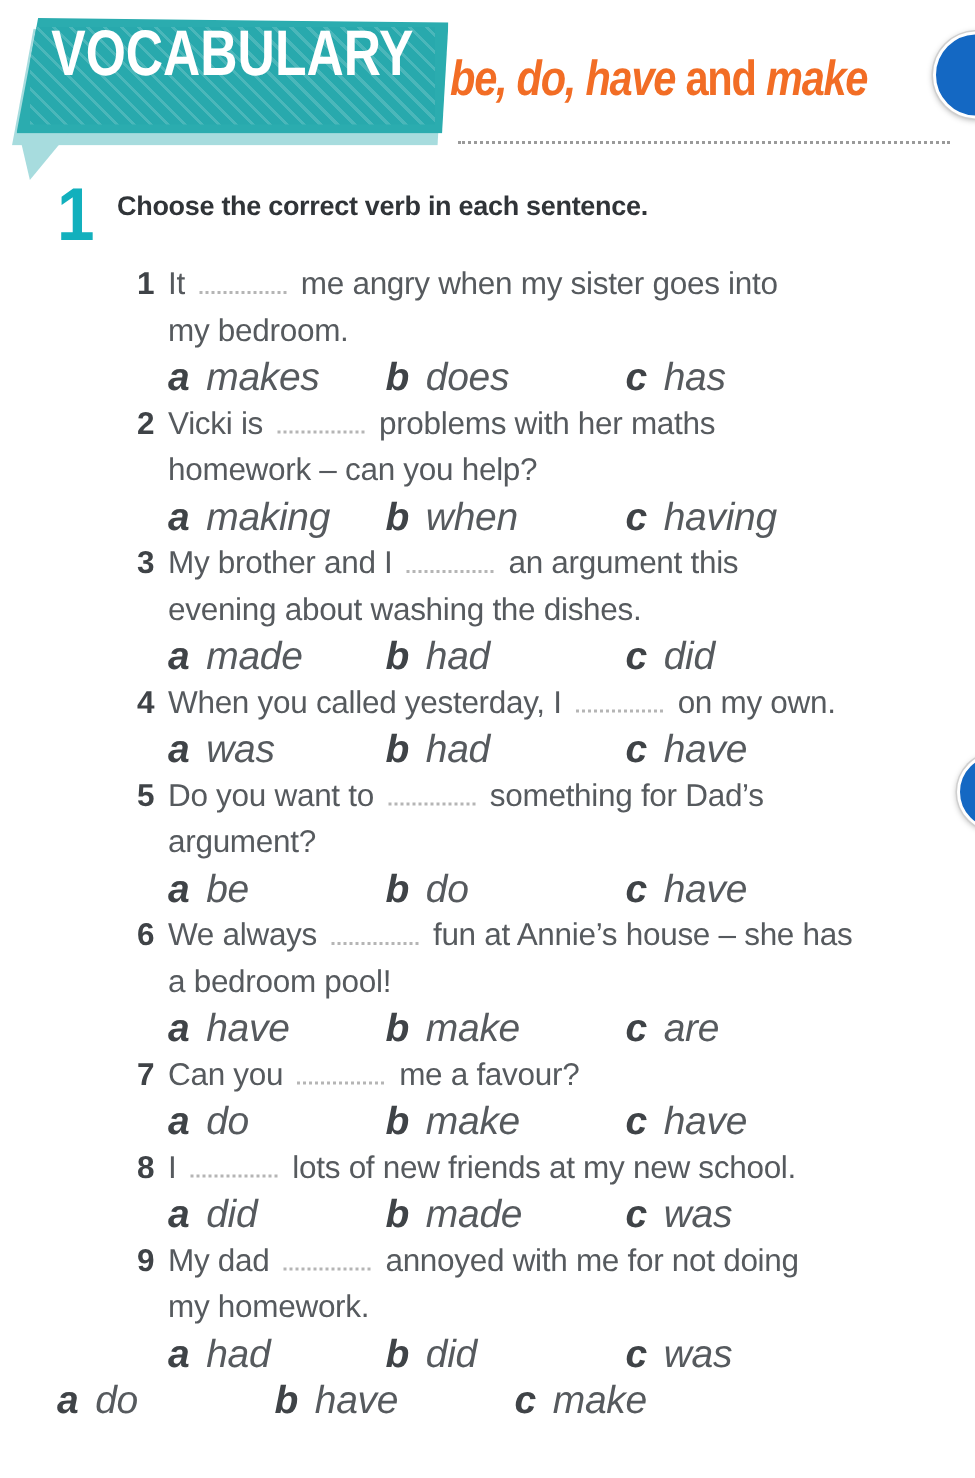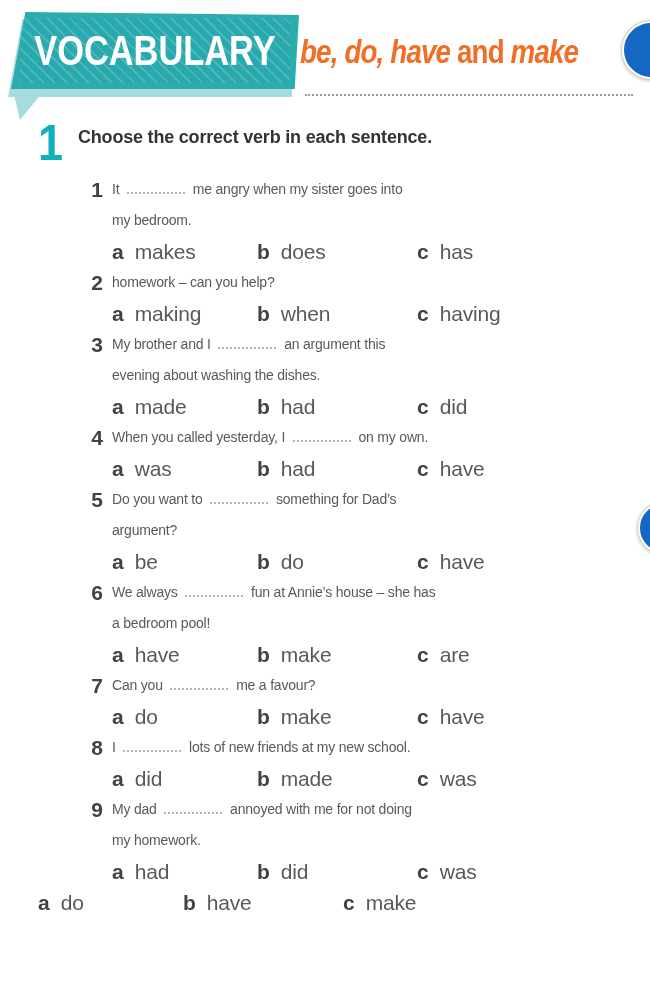--- a/index.html
+++ b/index.html
@@ -24,21 +24,21 @@
   }
   .banner-tail{
     position:absolute;left:4px;top:74px;width:36px;height:34px;
     background:var(--teal_light);
     clip-path:polygon(0 0,100% 0,22% 100%);
   }
   .banner{
     position:absolute;left:3px;top:0;width:288px;height:77px;
     background:var(--teal);
     clip-path:polygon(5% 0%,100% 4%,98.5% 100%,0% 100%);
-    display:flex;align-items:center;justify-content:center;
+    display:flex;align-items:flex-start;justify-content:center;
   }
   .banner-stripes{
     position:absolute;inset:6px 9px;
     background-color:var(--teal_panel);
     background-image:repeating-linear-gradient(45deg,
       rgba(255,255,255,0.16) 0px,rgba(255,255,255,0.16) 2px,
       transparent 2px,transparent 8px);
   }
   .banner-label{
     position:relative;color:#fff;font-weight:bold;font-size:43px;
@@ -79,29 +79,29 @@
   }
 
   .questions{margin-top:6px;}
   .q-row{display:flex;}
   .q-num{
     width:74px;padding-right:9px;text-align:right;
     font-weight:bold;font-size:21px;line-height:31px;color:var(--text_bold);
   }
   .q-body{width:532px;}
   .qline{
-    font-size:14px;line-height:31px;color:var(--text);
+    font-size:21px;line-height:31px;color:var(--text);
     letter-spacing:-0.2px;white-space:nowrap;
   }
   .blank{
     display:inline-block;width:58px;height:4px;
     border-bottom:2px dotted var(--blank);margin:0 4px;
   }
   .opts{position:relative;height:31px;}
-  .opt{position:absolute;top:0;font-size:21px;line-height:31px;white-space:nowrap;}
+  .opt{position:absolute;top:0;font-size:26px;line-height:31px;white-space:nowrap;font-style:italic;}
   .opt-0{left:0;}
   .opt-1{left:145px;}
   .opt-2{left:305px;}
   .opt-letter{font-weight:bold;color:var(--text_bold);margin-right:11px;}
   .opt-word{color:var(--text);letter-spacing:-0.2px;}
 </style>
 </head>
 <body>
 
 <div class="banner-wrap">
@@ -134,20 +134,21 @@
           <div class="opts">
             <span class="opt opt-0"><span class="opt-letter">a</span><span class="opt-word">makes</span></span>
             <span class="opt opt-1"><span class="opt-letter">b</span><span class="opt-word">does</span></span>
             <span class="opt opt-2"><span class="opt-letter">c</span><span class="opt-word">has</span></span>
           </div>
         </div>
       </div>
       <div class="q-row">
         <div class="q-num">2</div>
         <div class="q-body">
+          <div class="qline">Vicki is <span class="blank"></span> problems with her maths</div>
           <div class="qline">homework – can you help?</div>
           <div class="opts">
             <span class="opt opt-0"><span class="opt-letter">a</span><span class="opt-word">making</span></span>
             <span class="opt opt-1"><span class="opt-letter">b</span><span class="opt-word">when</span></span>
             <span class="opt opt-2"><span class="opt-letter">c</span><span class="opt-word">having</span></span>
           </div>
         </div>
       </div>
       <div class="q-row">
         <div class="q-num">3</div>

